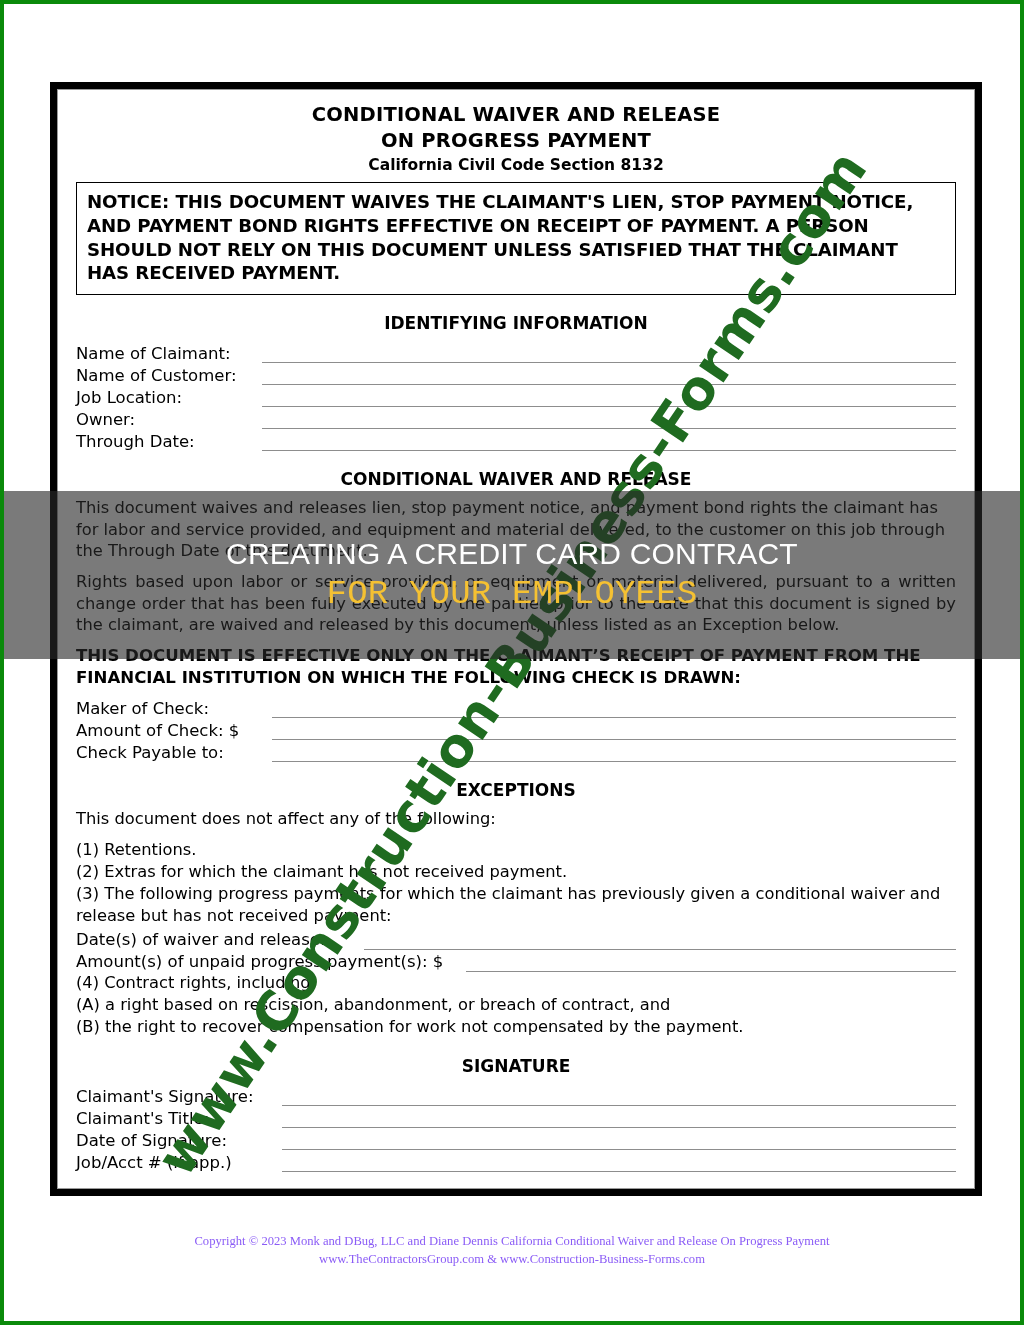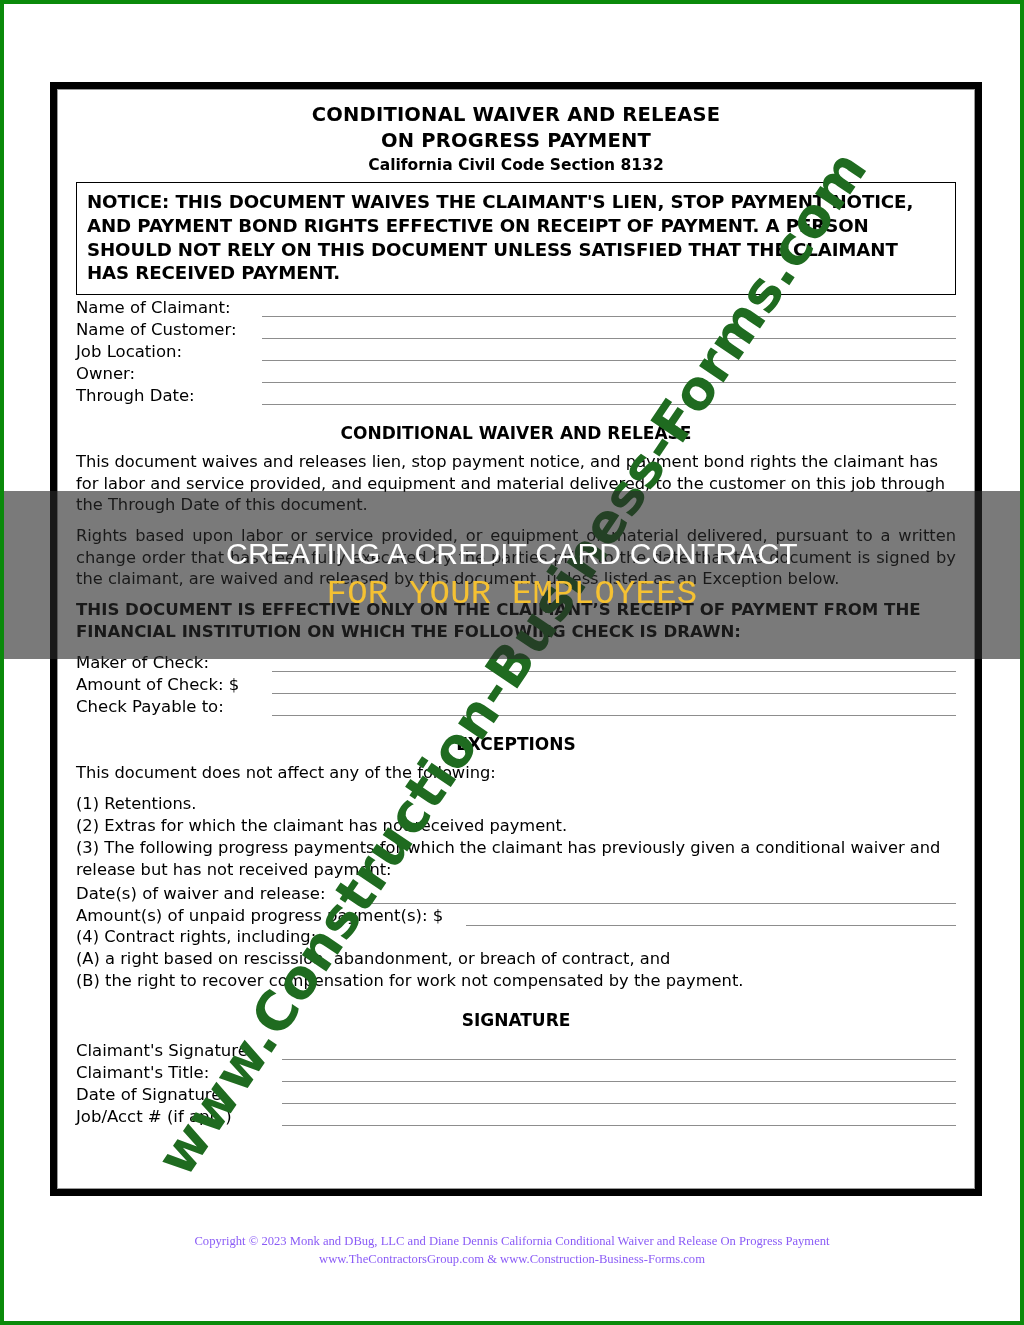--- a/index.html
+++ b/index.html
@@ -200,20 +200,21 @@
     <div class="doc-inner">
 
       <div class="title-line">CONDITIONAL WAIVER AND RELEASE</div>
       <div class="title-line">ON PROGRESS PAYMENT</div>
       <div class="subtitle">California Civil Code Section 8132</div>
 
       <div class="notice-box">
         <div class="notice-text">NOTICE: THIS DOCUMENT WAIVES THE CLAIMANT'S LIEN, STOP PAYMENT NOTICE, AND PAYMENT BOND RIGHTS EFFECTIVE ON RECEIPT OF PAYMENT. A PERSON SHOULD NOT RELY ON THIS DOCUMENT UNLESS SATISFIED THAT THE CLAIMANT HAS RECEIVED PAYMENT.</div>
       </div>
 
+      <div class="section-head">IDENTIFYING INFORMATION</div>
       <div class="form-rows">
         <div class="frow">
           <span class="flabel w1">Name of Claimant:</span>
           <span class="fline"></span>
         </div>
         <div class="frow">
           <span class="flabel w1">Name of Customer:</span>
           <span class="fline"></span>
         </div>
         <div class="frow">

